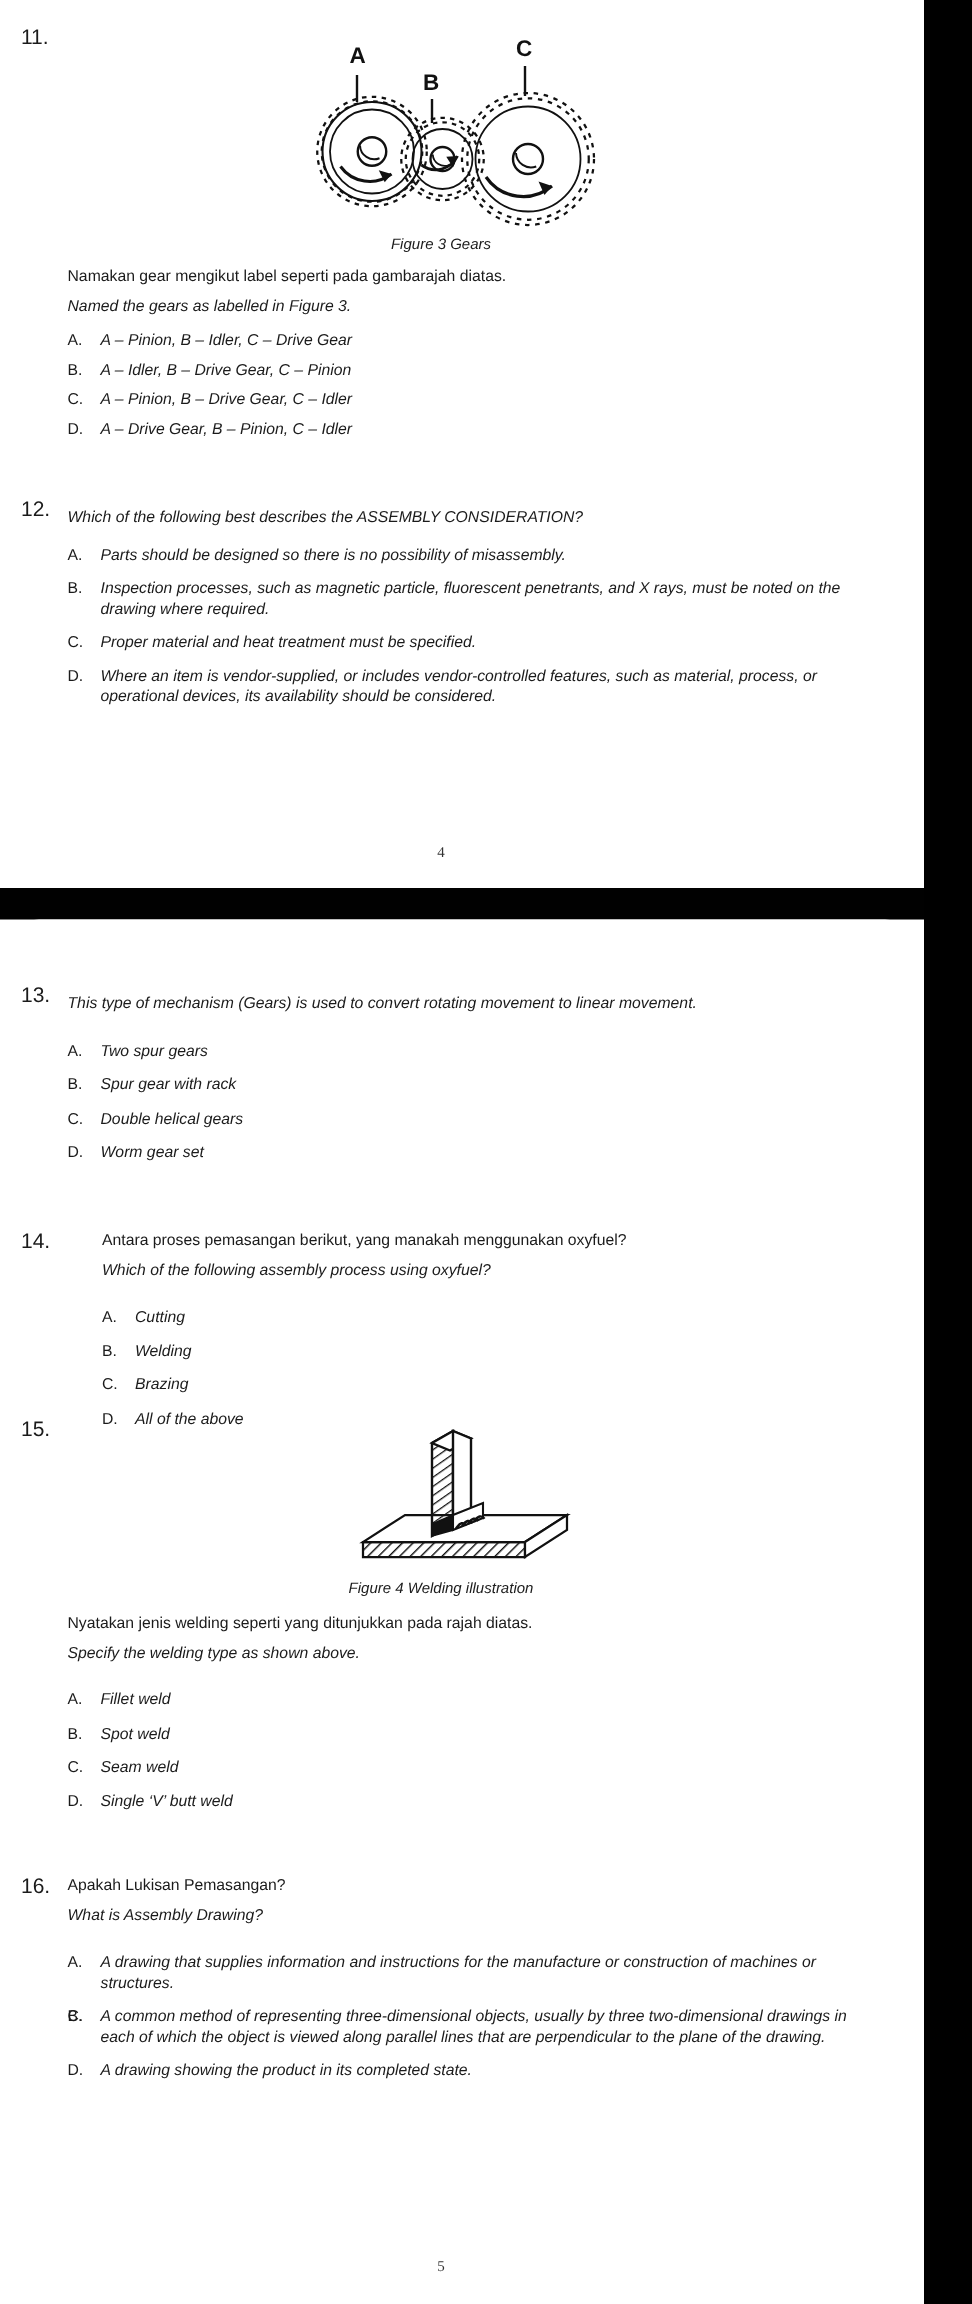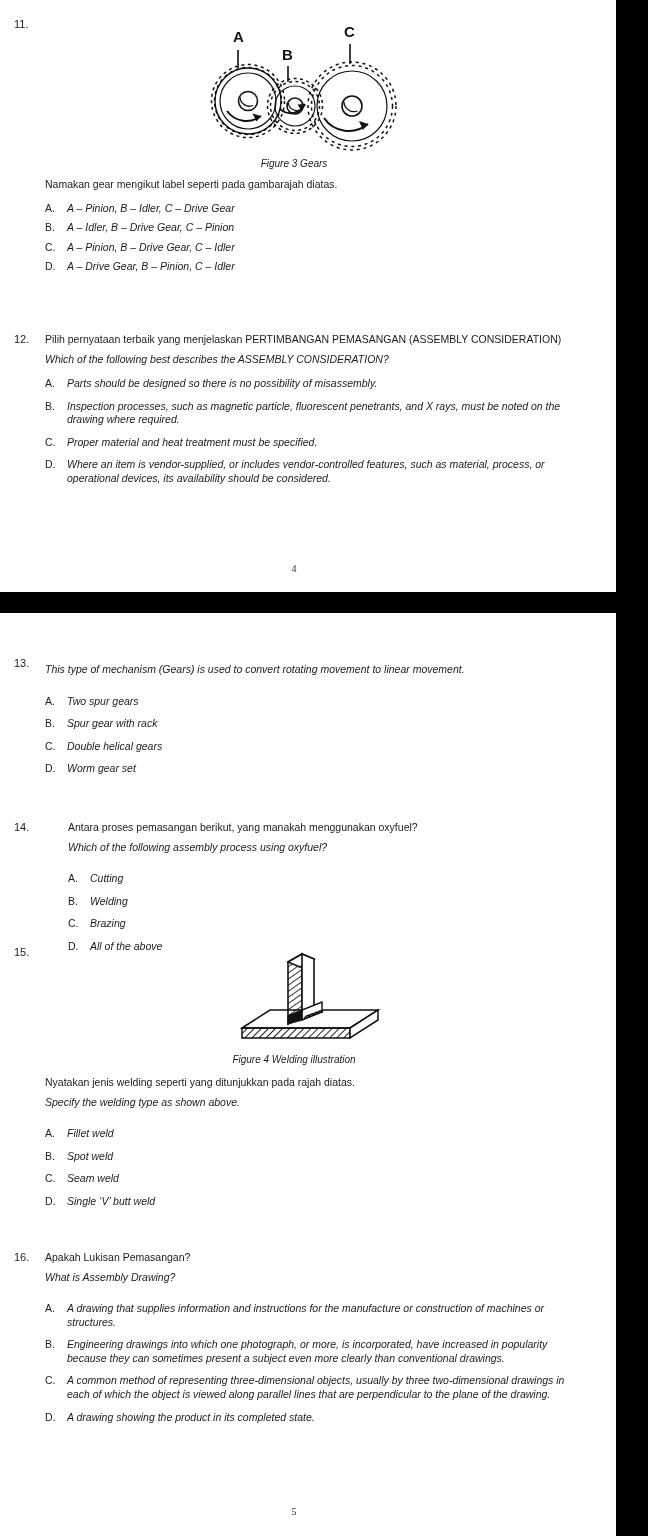--- a/index.html
+++ b/index.html
@@ -52,21 +52,21 @@
   .q {
     position: absolute;
     left: 0;
     width: 600px;
   }
   .qnum {
     position: absolute;
     left: 14px;
     top: 0;
     width: 28px;
-    font-size: 11px;
+    font-size: 14px;
     line-height: 13.5px;
     color: #1b1b1b;
   }
   .qbody {
     margin-left: 45px;
     width: 530px;
   }
   .stem-my {
     font-size: 10.5px;
     line-height: 13.5px;
@@ -196,20 +196,21 @@
               <line x1="160" y1="26" x2="160" y2="46" stroke="#111" stroke-width="1.6"></line>
               <text class="lbl" x="154" y="19">C</text>
             </g>
           </svg>
         </div>
         <div class="caption" style="position:absolute;left:0;top:140px;width:588px;">Figure 3 Gears</div>
       </div>
 
       <div class="qbody">
         <p class="stem-my">Namakan gear mengikut label seperti pada gambarajah diatas.</p>
+        <p class="stem-en">Named the gears as labelled in Figure 3.</p>
         <ul class="options tight">
           <li class="opt">
             <span class="letter">A.</span>
             <span>A – Pinion, B – Idler, C – Drive Gear</span>
           </li>
           <li class="opt">
             <span class="letter">B.</span>
             <span>A – Idler, B – Drive Gear, C – Pinion</span>
           </li>
           <li class="opt">
@@ -220,21 +221,20 @@
             <span class="letter">D.</span>
             <span>A – Drive Gear, B – Pinion, C – Idler</span>
           </li>
         </ul>
       </div>
     </div>
 
     <div class="q" style="top:333px;">
       <div class="qnum">12.</div>
       <div class="qbody">
-        <p class="stem-my">Pilih pernyataan terbaik yang menjelaskan PERTIMBANGAN PEMASANGAN (ASSEMBLY CONSIDERATION)</p>
         <p class="stem-en">Which of the following best describes the ASSEMBLY CONSIDERATION?</p>
         <ul class="options" style="margin-top:11px;">
           <li class="opt">
             <span class="letter">A.</span>
             <span>Parts should be designed so there is no possibility of misassembly.</span>
           </li>
           <li class="opt">
             <span class="letter">B.</span>
             <span>Inspection processes, such as magnetic particle, fluorescent penetrants, and X rays, must be noted on the drawing where required.</span>
           </li>
@@ -380,21 +380,20 @@
       <div class="qbody">
         <p class="stem-my">Apakah Lukisan Pemasangan?</p>
         <p class="stem-en">What is Assembly Drawing?</p>
         <ul class="options" style="margin-top:18px;">
           <li class="opt">
             <span class="letter">A.</span>
             <span>A drawing that supplies information and instructions for the manufacture or construction of machines or structures.</span>
           </li>
           <li class="opt">
             <span class="letter">B.</span>
-            <span>Engineering drawings into which one photograph, or more, is incorporated, have increased in popularity because they can sometimes present a subject even more clearly than conventional drawings.</span>
           </li>
           <li class="opt">
             <span class="letter">C.</span>
             <span>A common method of representing three-dimensional objects, usually by three two-dimensional drawings in each of which the object is viewed along parallel lines that are perpendicular to the plane of the drawing.</span>
           </li>
           <li class="opt">
             <span class="letter">D.</span>
             <span>A drawing showing the product in its completed state.</span>
           </li>
         </ul>

